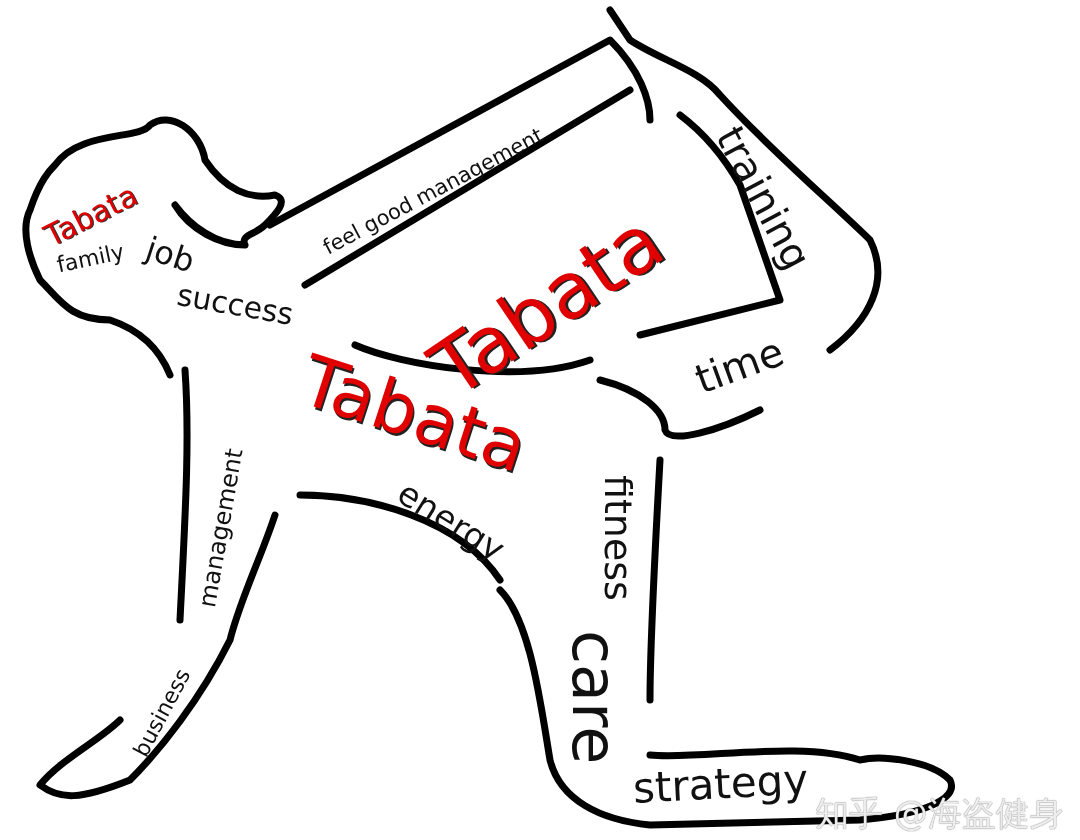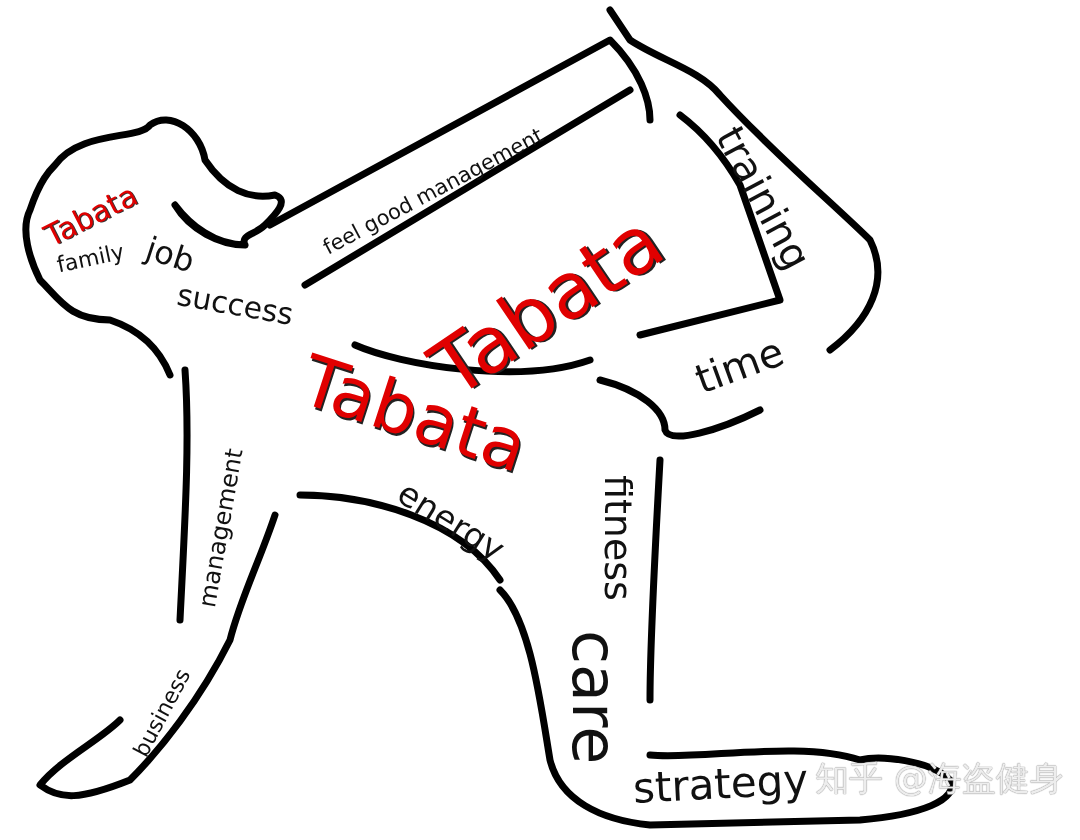--- a/index.html
+++ b/index.html
@@ -42,14 +42,14 @@
   <div class="w" style="left:745px;top:120px;font-size:40px;transform:rotate(62deg);">training</div>
   <div class="w red" style="left:315px;top:345px;font-size:70px;transform:rotate(18deg);">Tabata</div>
   <div class="w" style="left:690px;top:362px;font-size:40px;transform:rotate(-20deg);">time</div>
   <div class="w" style="left:195px;top:605px;font-size:24px;transform:rotate(-80deg);">management</div>
   <div class="w" style="left:410px;top:475px;font-size:34px;transform:rotate(32deg);">energy</div>
   <div class="w" style="left:637px;top:475px;font-size:38px;transform:rotate(90deg);">fitness</div>
   <div class="w" style="left:625px;top:630px;font-size:62px;transform:rotate(90deg);">care</div>
   <div class="w" style="left:130px;top:750px;font-size:22px;transform:rotate(-62deg);">business</div>
   <div class="w" style="left:632px;top:768px;font-size:42px;transform:rotate(-3deg);">strategy</div>
 
-  <div class="wm" style="left:815px;top:756px;">知乎 @海盗健身</div>
+  <div class="wm" style="left:815px;top:791px;">知乎 @海盗健身</div>
 </div>
 
 </body></html>

